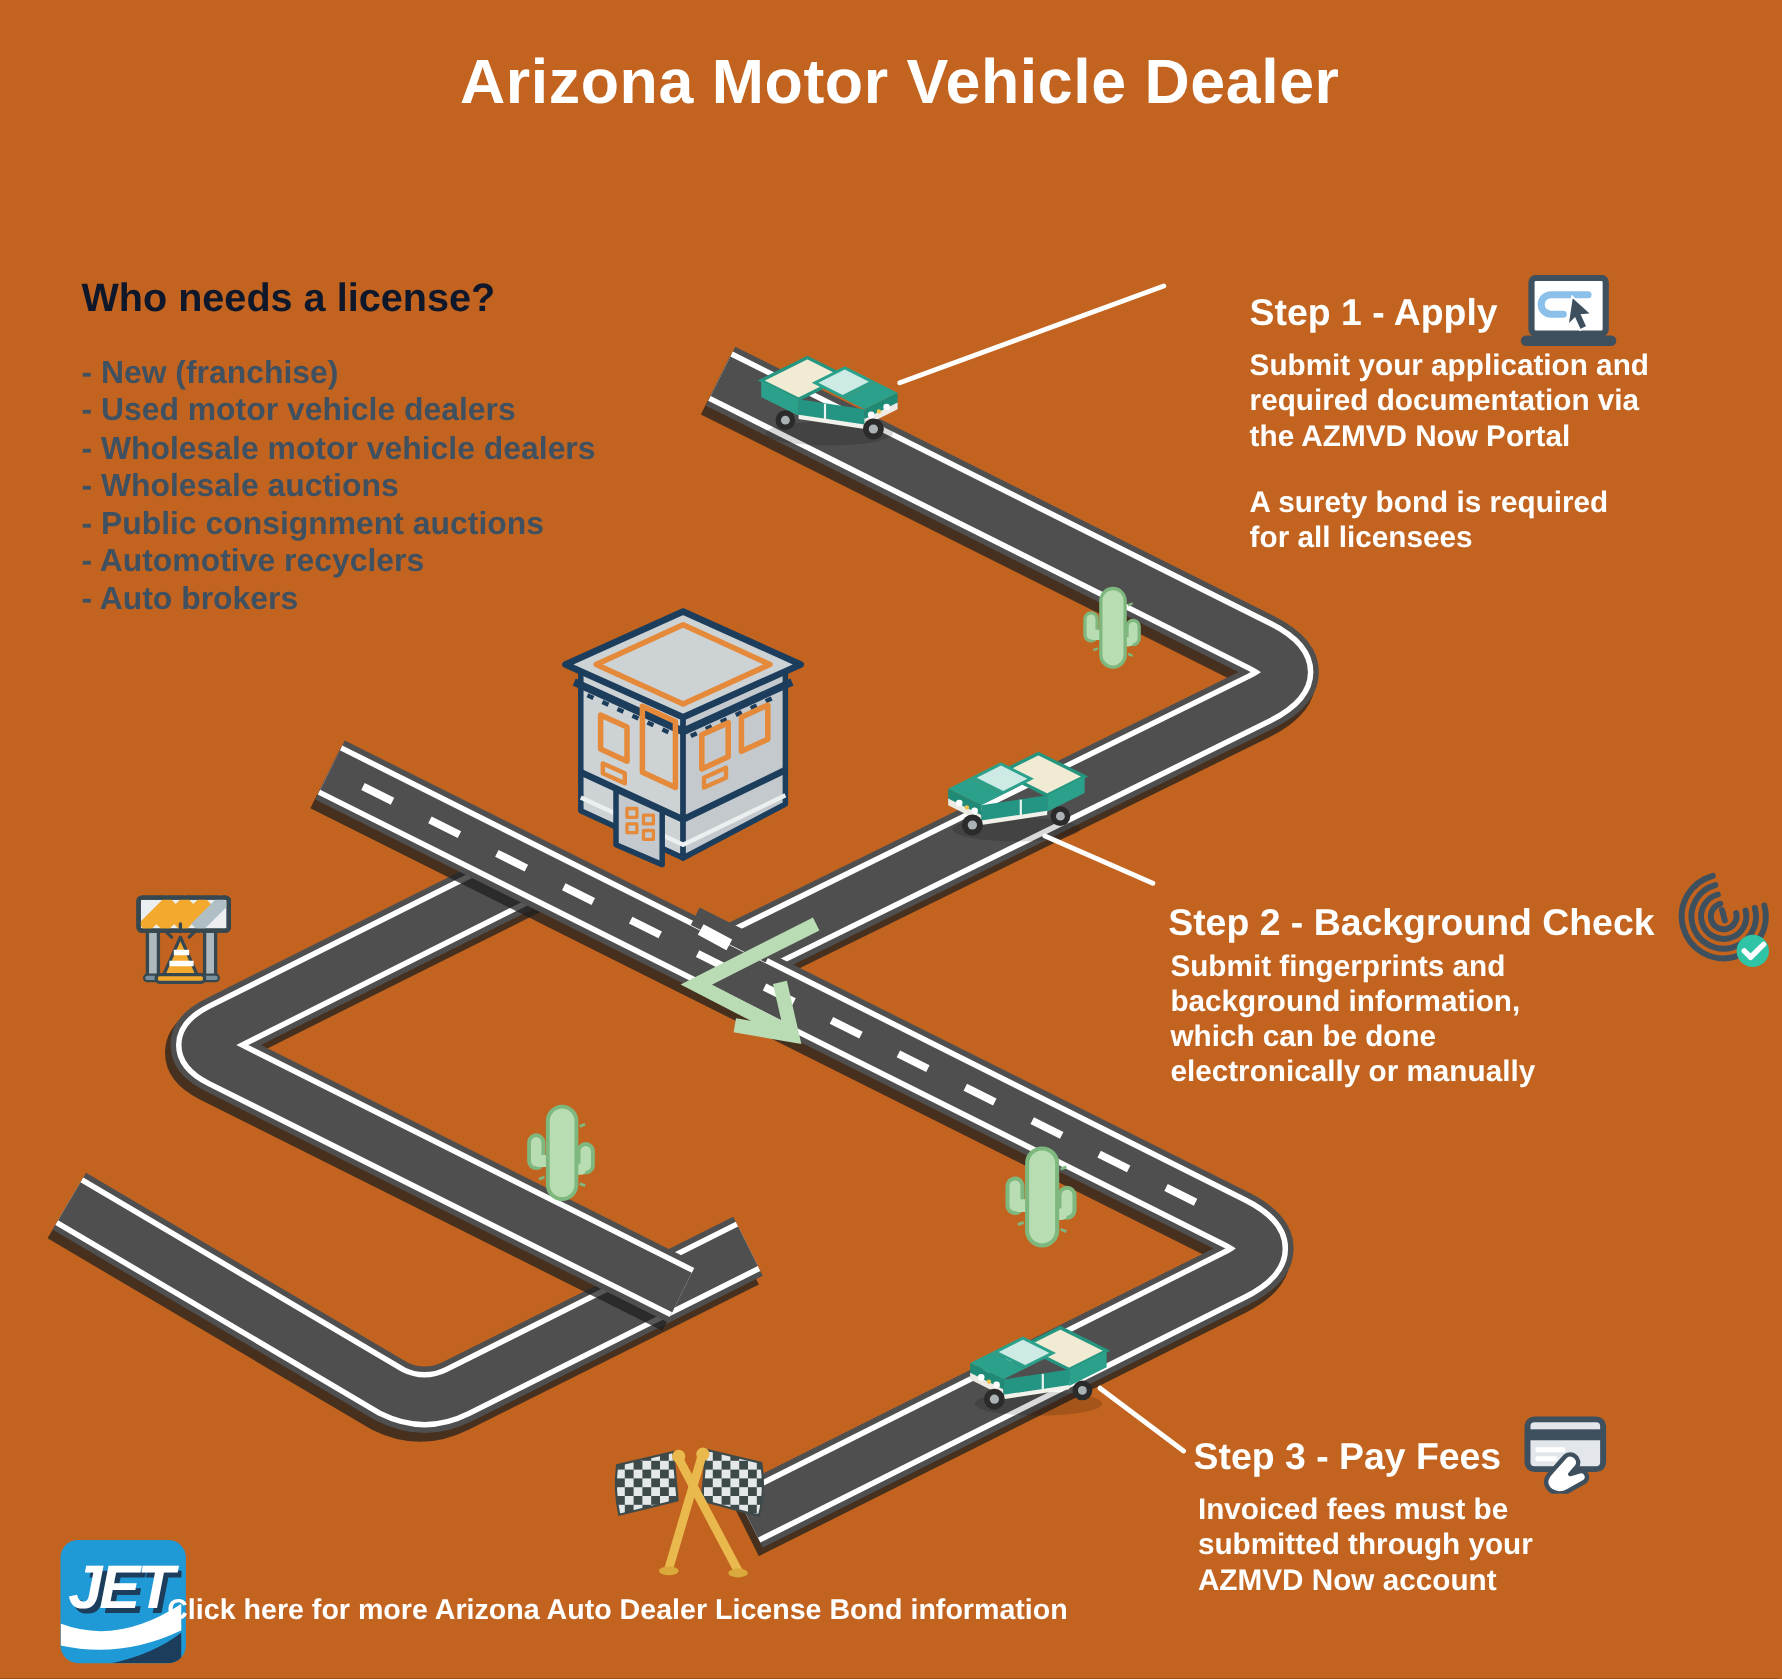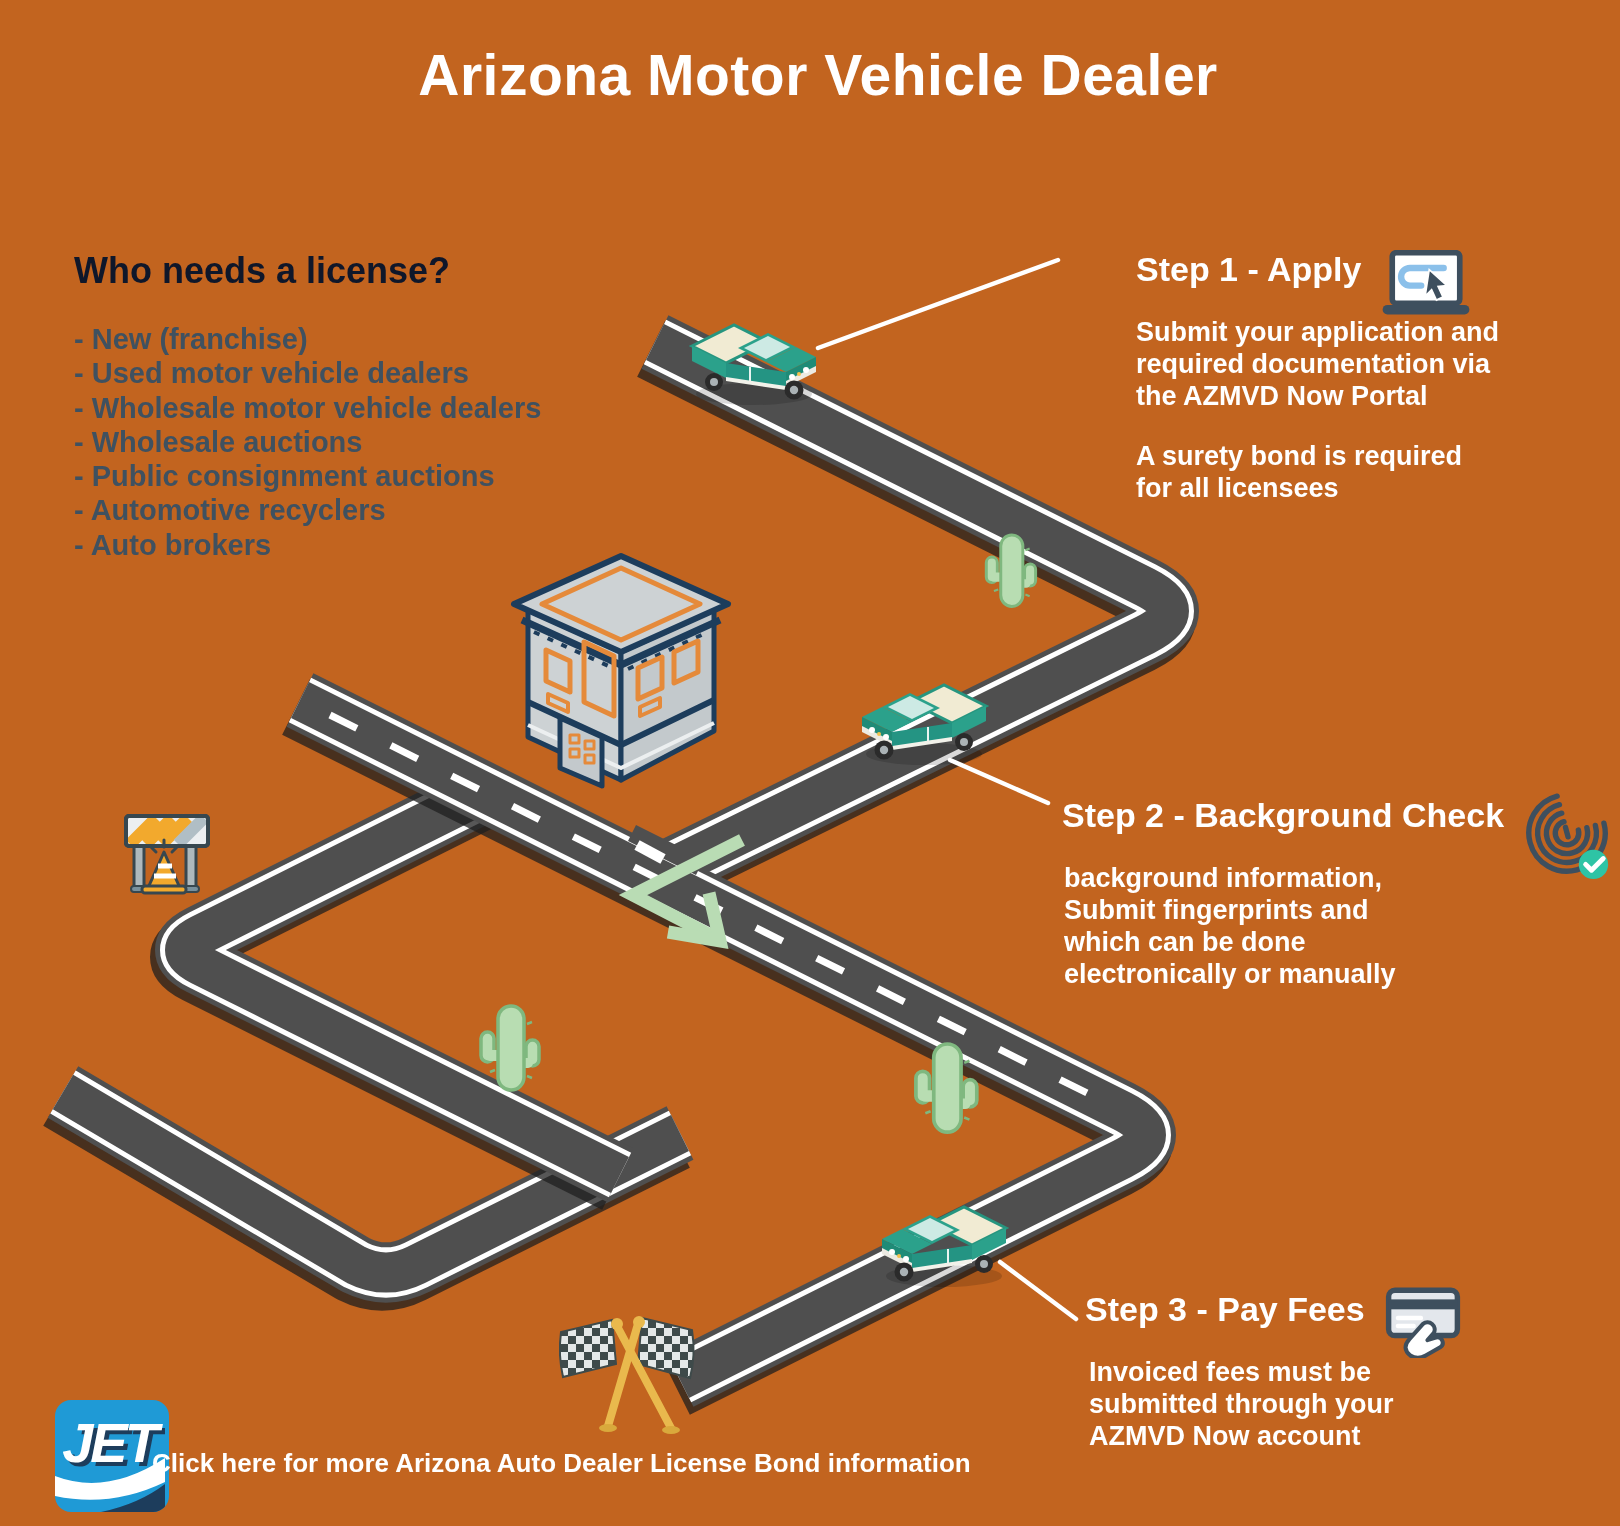--- a/index.html
+++ b/index.html
@@ -11,21 +11,21 @@
   .rb{stroke:#4f4f4f;stroke-width:60;fill:none;stroke-linejoin:round;stroke-linecap:butt}
   .rw{stroke:#ffffff;stroke-width:50;fill:none;stroke-linejoin:round;stroke-linecap:butt}
   .ri{stroke:#4f4f4f;stroke-width:40;fill:none;stroke-linejoin:round;stroke-linecap:butt}
   
   .title{position:absolute;left:0;top:40px;width:100%;text-align:center;color:#fff;
          font-size:57px;font-weight:600;line-height:1.24;letter-spacing:.5px;z-index:5}
   .who{position:absolute;left:74px;top:250px;z-index:5}
   .who-heading{color:#0f172a;font-size:36px;font-weight:700;margin:0 0 30px 0}
   .who-item{color:#3f5160;font-size:29px;font-weight:700;line-height:34.3px;white-space:nowrap}
   .step{position:absolute;z-index:5}
-  .step-head{display:flex;gap:20px;color:#fff;font-size:34px;font-weight:700;white-space:nowrap}
+  .step-head{display:flex;align-items:center;gap:20px;color:#fff;font-size:34px;font-weight:700;white-space:nowrap}
   .step-body{position:absolute;color:#ffffff;font-size:27px;font-weight:700;line-height:32px;z-index:5;white-space:nowrap}
   .footer-link{position:absolute;left:152px;top:1448px;color:#fff;font-size:26px;font-weight:600;z-index:5;cursor:pointer}
   .jet{position:absolute;left:55px;top:1400px;width:114px;height:112px;border-radius:16px;
        background:#1f9ad6;overflow:hidden;z-index:5;cursor:pointer}
 </style>
 </head>
 <body>
 
 <div class="stage">
 
@@ -235,22 +235,22 @@
           <path d="M43,16 a30,30 0 1 0 30,30"></path>
           <path d="M43,7  a39,39 0 1 0 39,39"></path>
           <path d="M43,40 l0,10"></path>
         </g>
         <circle cx="70" cy="78" r="15" fill="#2ec4a5"></circle>
         <path d="M62,78 l6,6 12,-12" stroke="#fff" stroke-width="5" fill="none" stroke-linecap="round" stroke-linejoin="round"></path>
       </svg>
     </div>
   </div>
   <div class="step-body" style="left:1064px;top:862px">
+    <div>Submit fingerprints and</div>
     <div>background information,</div>
-    <div>Submit fingerprints and</div>
     <div>which can be done</div>
     <div>electronically or manually</div>
   </div>
 
   <div class="step" style="left:1085px;top:1290px">
     <div class="step-head">
       <span>Step 3 - Pay Fees</span>
       <svg width="76" height="72" viewBox="0 0 84 78" style="margin-top:-4px">
         <rect x="4" y="4" width="76" height="50" rx="7" fill="#e3e7ec" stroke="#3e4f5e" stroke-width="6"></rect>
         <rect x="4" y="14" width="76" height="11" fill="#3e4f5e"></rect>

